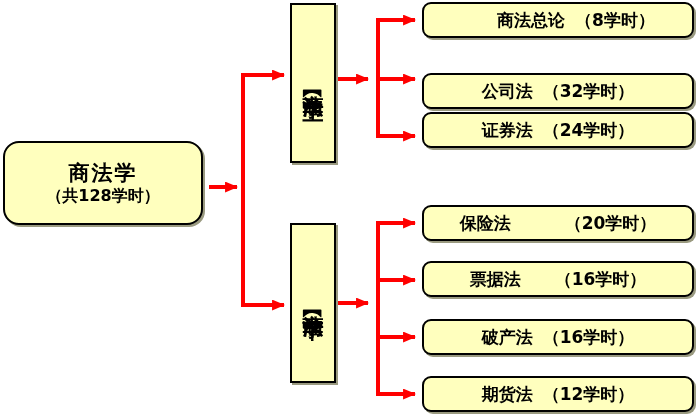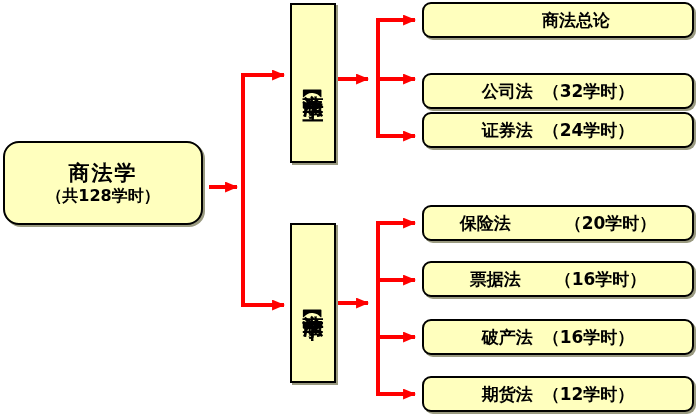--- a/index.html
+++ b/index.html
@@ -91,20 +91,21 @@
   <div class="node vnode vnode-upper">
     <span class="vtext">商法学【上】</span>
   </div>
 
   <div class="node vnode vnode-lower">
     <span class="vtext">商法学【下】</span>
   </div>
 
   <div class="node course c1">
     <span>商法总论</span>
+    <span class="hours">（8学时）</span>
   </div>
   <div class="node course c2">
     <span>公司法</span>
     <span class="hours">（32学时）</span>
   </div>
   <div class="node course c3">
     <span>证券法</span>
     <span class="hours">（24学时）</span>
   </div>
   <div class="node course c4">

